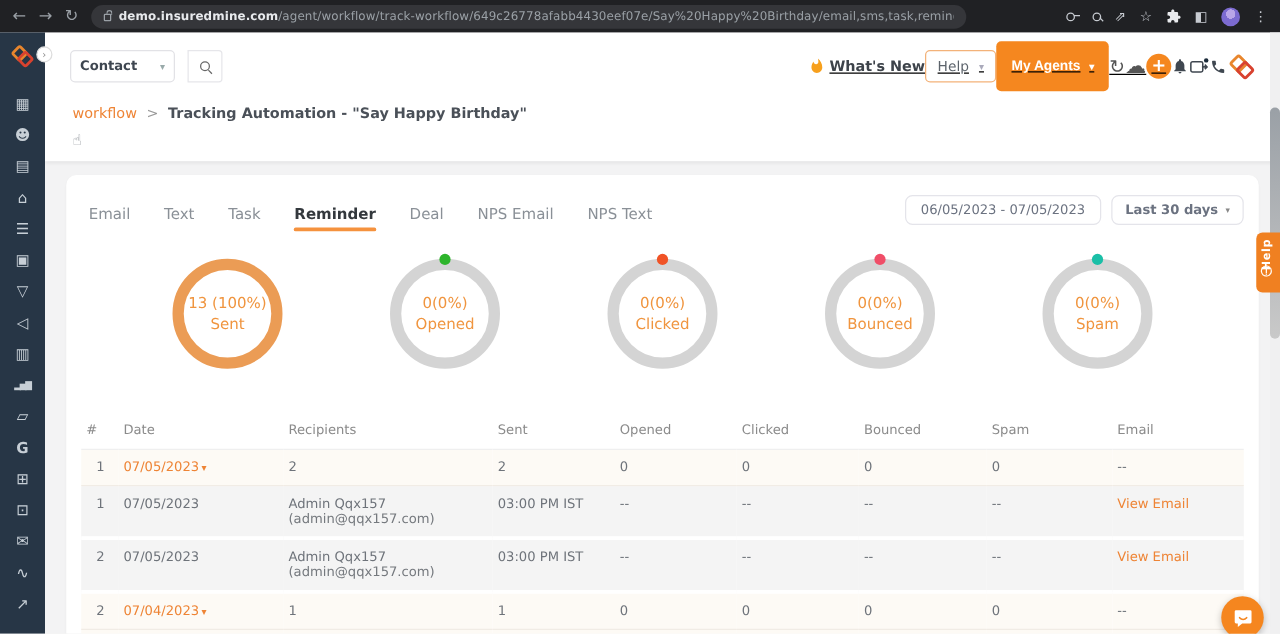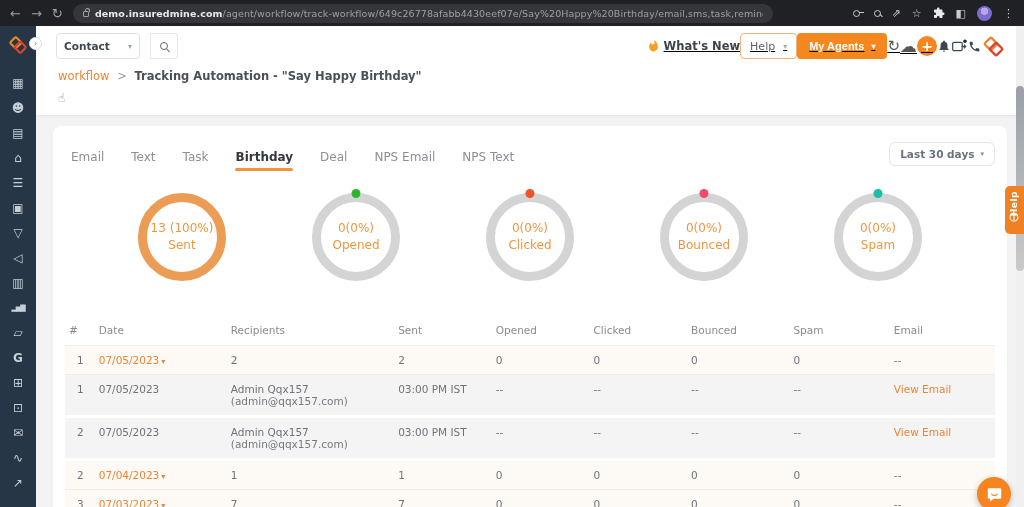--- a/index.html
+++ b/index.html
@@ -53,21 +53,21 @@
   .search-btn { width:28px; height:26px; border:1px solid #e6e6ea; border-radius:0 3px 3px 0; background:#fff;
                 display:flex; align-items:center; justify-content:center; cursor:pointer; }
   .magico2 { width:8px; height:8px; border:1.4px solid #666; border-radius:50%; position:relative; }
   .magico2:after { content:''; position:absolute; width:4px; height:1.4px; background:#666;
                    transform:rotate(45deg); right:-3px; bottom:-2px; }
   .topbar-right { margin-left:auto; display:flex; align-items:center; gap:0;text-decoration:underline; }
   .whats-new { display:flex; align-items:center; gap:4px; font-size:11.5px; font-weight:bold; color:#3d434a; cursor:pointer; }
   .admin-dd { display:flex; align-items:center; gap:8px; border:1px solid #f3b279; border-radius:4px;
               height:26px; padding:0 9px; font-size:11px; color:#5c636b; cursor:pointer; }
   .admin-dd .chev { color:#aab; font-size:8px; }
-  .my-agents { display:flex; align-items:center; gap:7px; background:#f5871f; border-radius:4px; height:26px;
+  .my-agents { display:flex; align-items:center; gap:7px; background:#f5871f; border-radius:4px; height:40px;
                padding:0 12px; font-size:11px; color:#fff; font-weight:bold; cursor:pointer; border:none; }
   .my-agents .chev { font-size:8px; }
   .tico { font-size:15px; color:#555; cursor:pointer; line-height:1; }
   .plus-circle { width:20px; height:20px; border-radius:50%; background:#f5871f; color:#fff; font-size:14px;
                  display:flex; align-items:center; justify-content:center; cursor:pointer; font-weight:bold; }
   .icon-svg { cursor:pointer; display:block; }
 
   
   .crumbs { margin:10px 0 0 2px; font-size:11.5px; }
   .crumb-root { color:#ee8435; font-weight:normal; cursor:pointer; }
@@ -277,26 +277,29 @@
       </div>
     </div>
 
     <div class="content">
       <div class="card">
         <div class="card-top">
           <div class="tabs">
               <div class="tab">Email</div>
               <div class="tab">Text</div>
               <div class="tab">Task</div>
-              <div class="tab active">Birthday</div>
+              <div class="tab active">Reminder</div>
               <div class="tab">Deal</div>
               <div class="tab">NPS Email</div>
               <div class="tab">NPS Text</div>
             </div>
           <div class="filters">
+            <div class="daterange">
+              <span>06/05/2023 - 07/05/2023</span>
+            </div>
             <div class="preset">
               <span>Last 30 days</span>
               <span class="chev">▾</span>
             </div>
           </div>
         </div>
 
         <div class="donut-row">
             <div class="donut-wrap">
               <div class="donut" style="border-color: rgb(235, 156, 85);">

